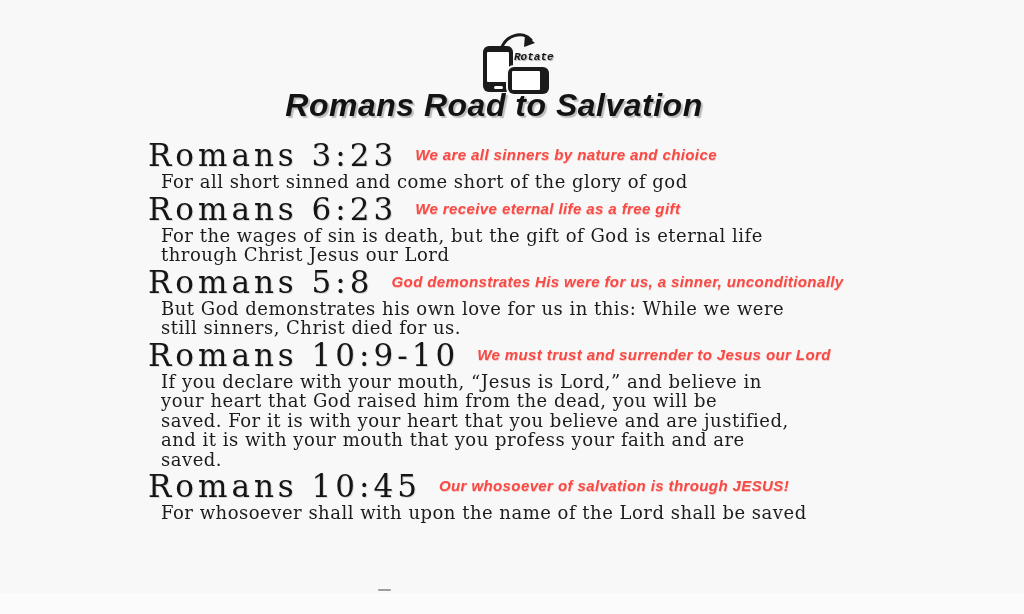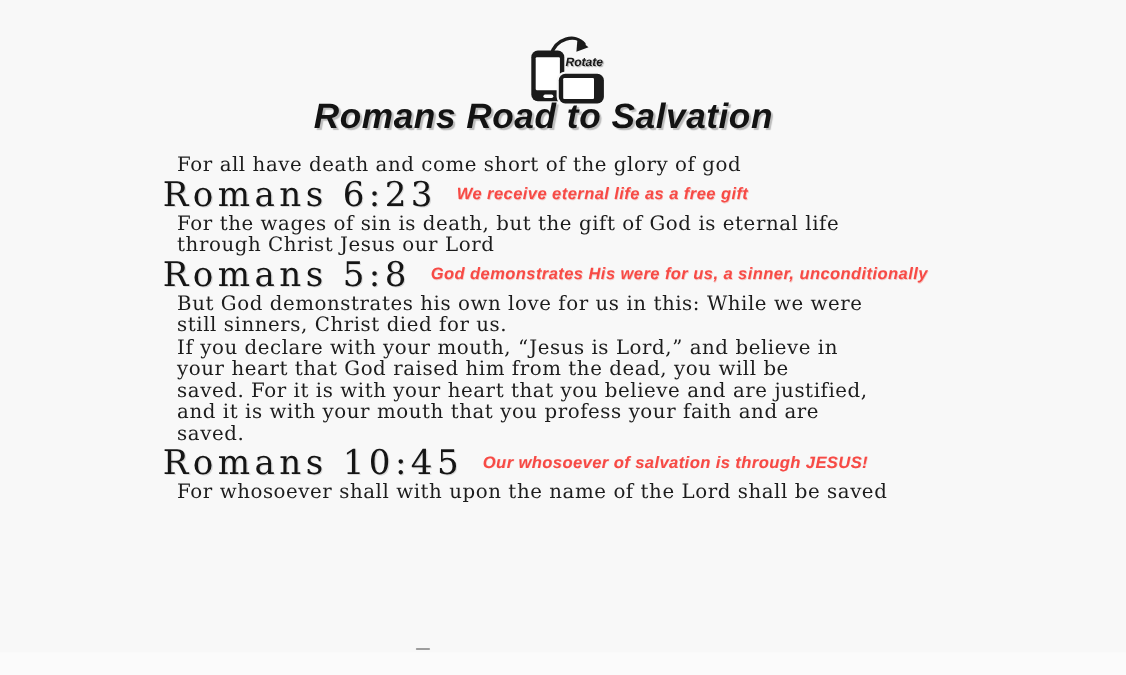--- a/index.html
+++ b/index.html
@@ -18,20 +18,21 @@
     background: #fbfbfb;
   }
 
   
   .rotate-group {
     position: absolute;
     top: 30px;
     left: 483px;
     width: 70px;
     height: 64px;
+    font-family: Liberation Mono, monospace;
   }
   .phone-portrait {
     position: absolute;
     left: 0; top: 16px;
     width: 30px; height: 46px;
     background: #1b1b1b;
     border-radius: 6px;
     z-index: 1;
   }
   .phone-portrait .screen {
@@ -166,36 +167,38 @@
     <polygon points="26,5 36,13 25,17" fill="#1b1b1b"></polygon>
   </svg>
   <span class="rotate-label">Rotate</span>
 </div>
 
 <h1 class="page-title">Romans Road to Salvation</h1>
 
 <div class="content">
 
     <section class="verse-section">
-      <p class="verse-text">For all have death and come short of the glory of god</p>
+      <h2 class="verse-ref"><span>Romans 3:23</span><span class="verse-note">We are all sinners by nature and chioice</span></h2>
+      <p class="verse-text">For all short sinned and come short of the glory of god</p>
     </section>
 
     <section class="verse-section">
       <h2 class="verse-ref"><span>Romans 6:23</span><span class="verse-note">We receive eternal life as a free gift</span></h2>
       <p class="verse-text">For the wages of sin is death, but the gift of God is eternal life
 through Christ Jesus our Lord</p>
     </section>
 
     <section class="verse-section">
       <h2 class="verse-ref"><span>Romans 5:8</span><span class="verse-note">God demonstrates His were for us, a sinner, unconditionally</span></h2>
       <p class="verse-text">But God demonstrates his own love for us in this: While we were
 still sinners, Christ died for us.</p>
     </section>
 
     <section class="verse-section">
+      <h2 class="verse-ref"><span>Romans 10:9-10</span><span class="verse-note">We must trust and surrender to Jesus our Lord</span></h2>
       <p class="verse-text">If you declare with your mouth, “Jesus is Lord,” and believe in
 your heart that God raised him from the dead, you will be
 saved. For it is with your heart that you believe and are justified,
 and it is with your mouth that you profess your faith and are
 saved.</p>
     </section>
 
     <section class="verse-section">
       <h2 class="verse-ref"><span>Romans 10:45</span><span class="verse-note">Our whosoever of salvation is through JESUS!</span></h2>
       <p class="verse-text">For whosoever shall with upon the name of the Lord shall be saved</p>

